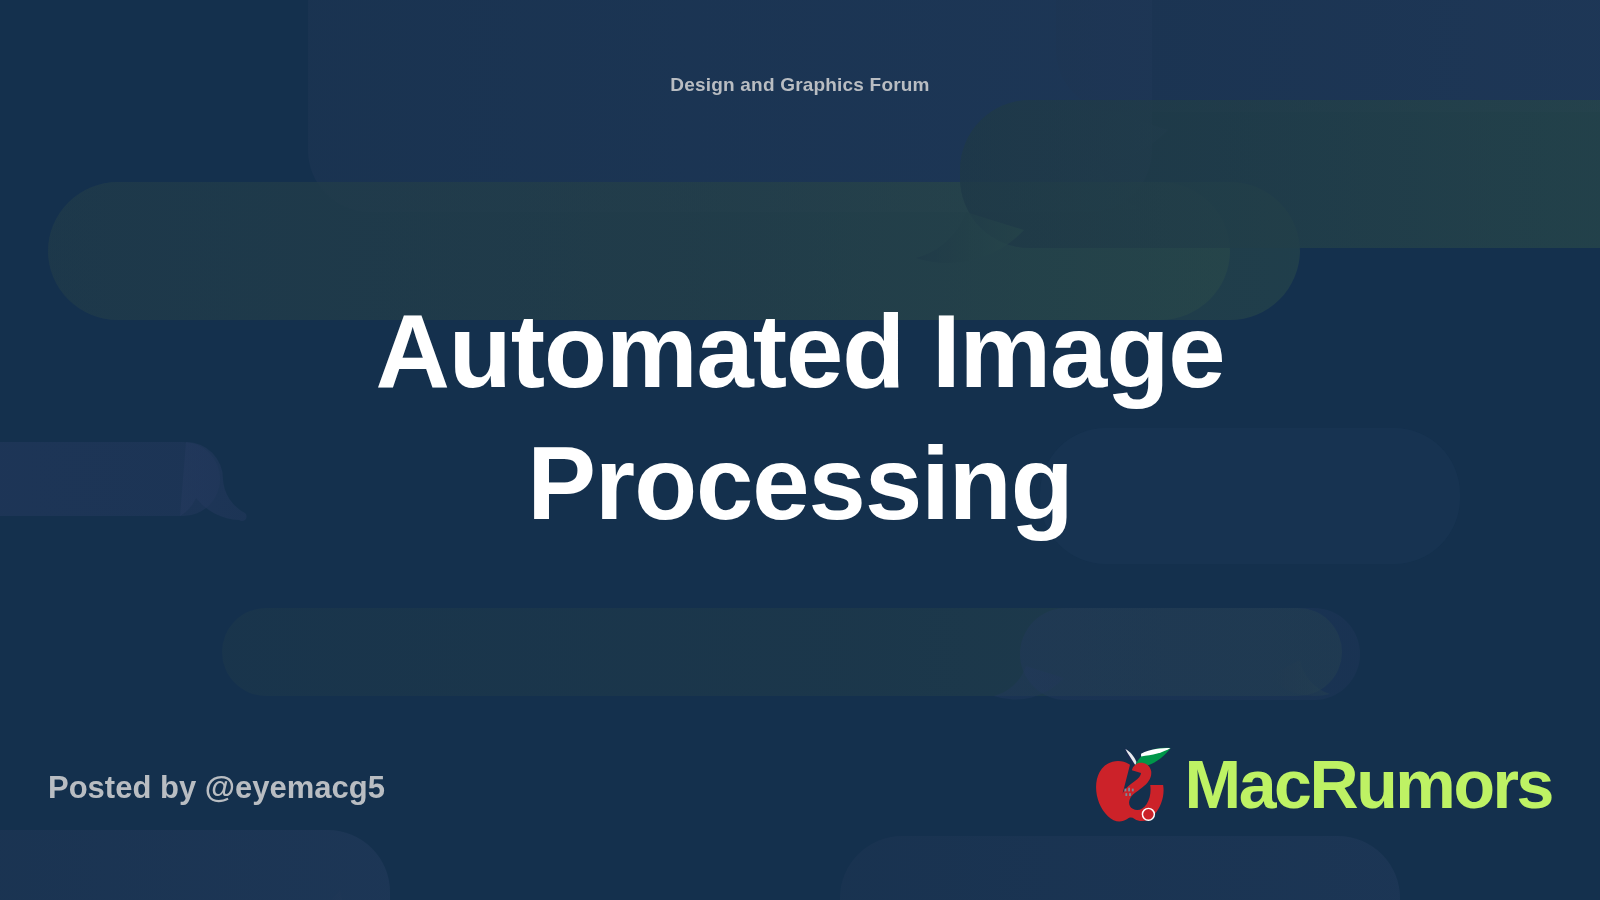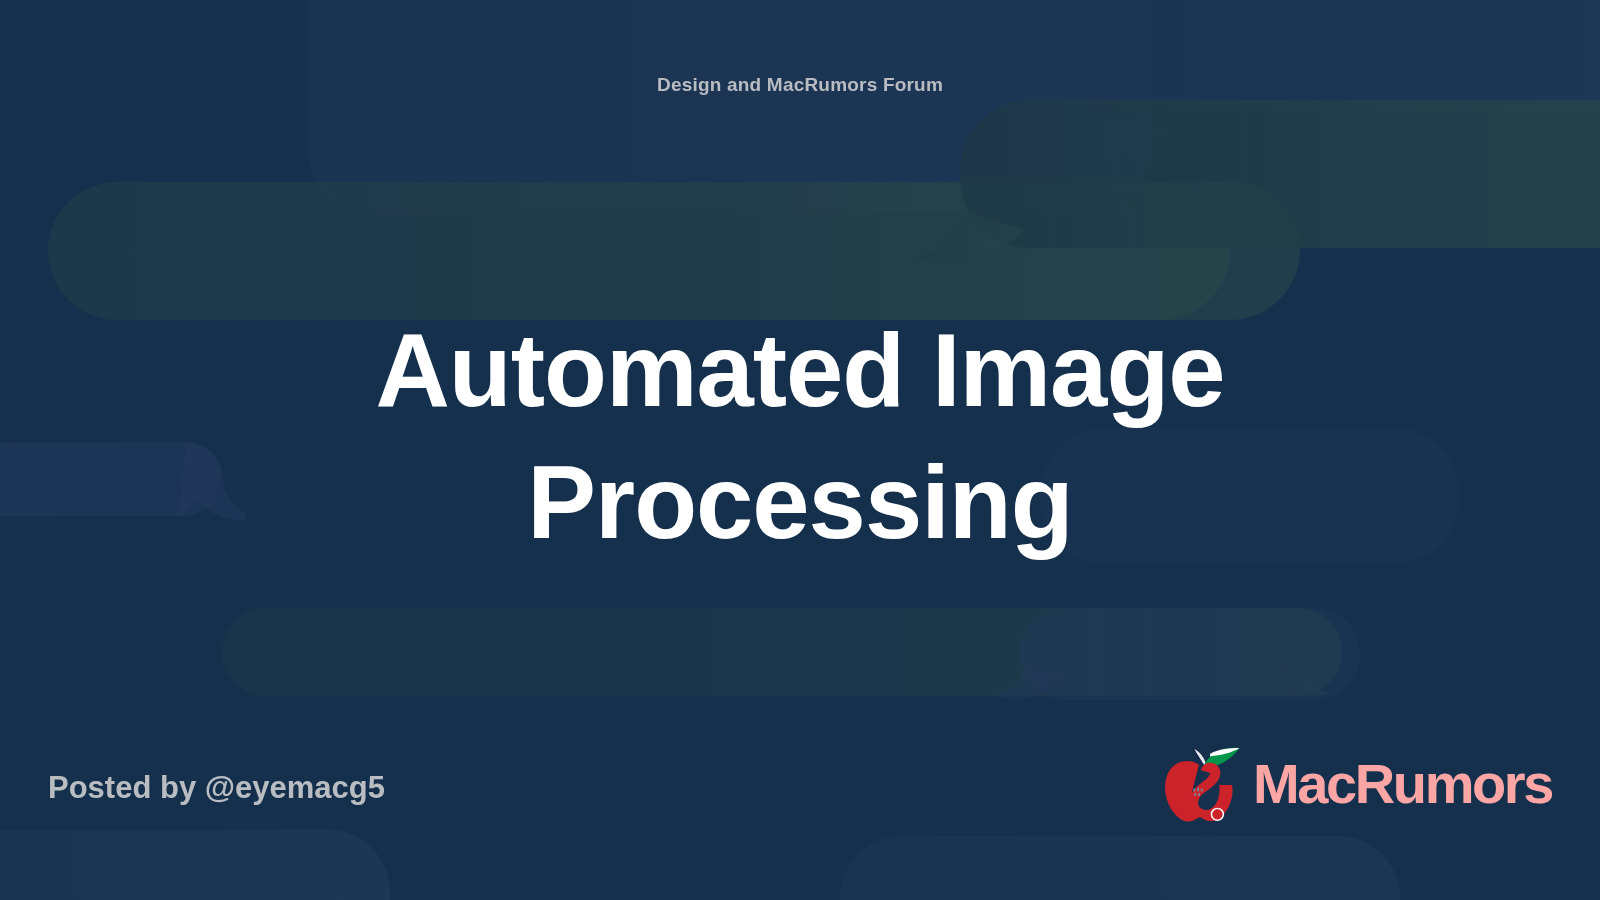--- a/index.html
+++ b/index.html
@@ -45,21 +45,20 @@
     color: #b9bdc2;
   }
 
   
   .title-wrap {
     position: absolute;
     top: 286px;
     left: 120px;
     width: 1360px;
     text-align: center;
-    margin-top: 19px;
   }
   .title {
     margin: 0;
     font-size: 103px;
     line-height: 1.28;
     font-weight: bold;
     color: #ffffff;
     letter-spacing: -1px;
   }
 
@@ -79,23 +78,23 @@
   .brand {
     position: absolute;
     right: 48px;
     top: 738px;
     display: flex;
     align-items: center;
     gap: 8px;
   }
   .brand-mark { width: 92px; height: 92px; display: block; flex: 0 0 auto; }
   .brand-word {
-    font-size: 56px;
-    font-weight: bold;
-    color: #fca5a5;
+    font-size: 68px;
+    font-weight: bold;
+    color: #bef264;
     letter-spacing: -2.4px;
     line-height: 1;
     white-space: nowrap;
   }
 </style>
 </head>
 <body>
 
 <div class="card">
 
@@ -169,21 +168,21 @@
         <rect x="-130" y="830" width="520" height="150" rx="62" fill="url(#gNavy)" opacity="0.62"></rect>
         <path d="M340 890 a62 62 0 0 0 44 52 l-10 10 a92 92 0 0 1 -60 -32 Z" fill="url(#gNavy)" opacity="0.62"></path>
       </g>
 
       <g>
         <rect x="840" y="836" width="560" height="160" rx="62" fill="url(#gNavy)" opacity="0.55"></rect>
       </g>
     </svg>
   </div>
 
-  <div class="forum-label">Design and MacRumors Forum</div>
+  <div class="forum-label">Design and Graphics Forum</div>
 
   <div class="title-wrap">
     <h1 class="title">Automated Image Processing</h1>
   </div>
 
   <div class="posted-by">Posted by @eyemacg5</div>
 
   <div class="brand">
     <svg class="brand-mark" viewBox="0 0 100 100" xmlns="http://www.w3.org/2000/svg">
 

